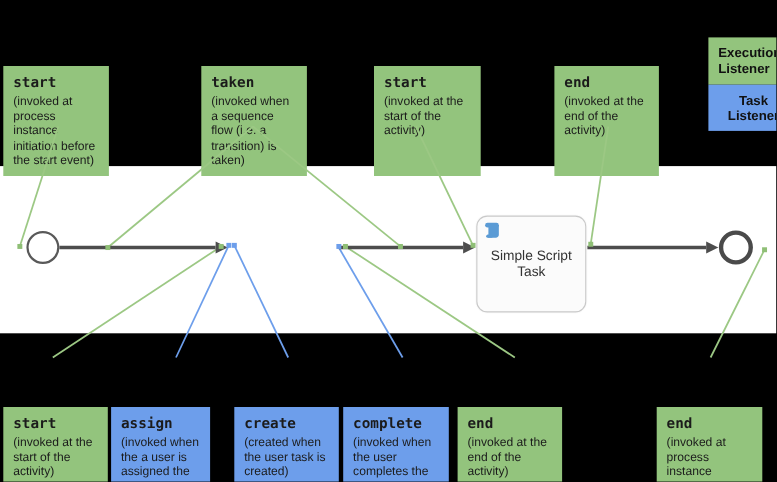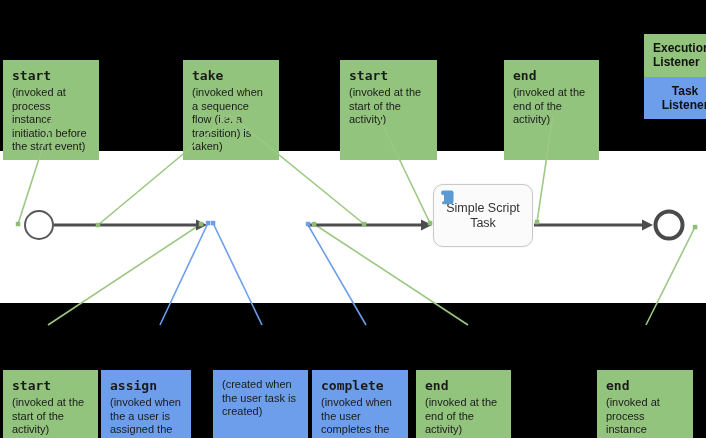--- a/index.html
+++ b/index.html
@@ -51,21 +51,21 @@
 
 <div id="stage">
 
   <div id="band"></div>
 
   <div class="anno green" style="left:3px;top:15px;width:96px;height:100px">
     <div class="anno-title">start</div>
     <div class="anno-body">(invoked at process instance initiation before the start event)</div>
   </div>
   <div class="anno green" style="left:183px;top:15px;width:96px;height:100px">
-    <div class="anno-title">take</div>
+    <div class="anno-title">taken</div>
     <div class="anno-body">(invoked when a sequence flow (i.e. a transition) is taken)</div>
   </div>
   <div class="anno green" style="left:340px;top:15px;width:97px;height:100px">
     <div class="anno-title">start</div>
     <div class="anno-body">(invoked at the start of the activity)</div>
   </div>
   <div class="anno green" style="left:504px;top:15px;width:95px;height:100px">
     <div class="anno-title">end</div>
     <div class="anno-body">(invoked at the end of the activity)</div>
   </div>
@@ -77,37 +77,38 @@
 
   <div class="anno green" style="left:3px;top:325px;width:95px;height:99px">
     <div class="anno-title">start</div>
     <div class="anno-body">(invoked at the start of the activity)</div>
   </div>
   <div class="anno blue" style="left:101px;top:325px;width:90px;height:99px">
     <div class="anno-title">assign</div>
     <div class="anno-body">(invoked when the a user is assigned the task)</div>
   </div>
   <div class="anno blue" style="left:213px;top:325px;width:95px;height:99px">
+    <div class="anno-title">create</div>
     <div class="anno-body">(created when the user task is created)</div>
   </div>
   <div class="anno blue" style="left:312px;top:325px;width:96px;height:77px">
     <div class="anno-title">complete</div>
     <div class="anno-body">(invoked when the user completes the task)</div>
   </div>
   <div class="anno green" style="left:416px;top:325px;width:95px;height:99px">
     <div class="anno-title">end</div>
     <div class="anno-body">(invoked at the end of the activity)</div>
   </div>
   <div class="anno green" style="left:597px;top:325px;width:96px;height:99px">
     <div class="anno-title">end</div>
     <div class="anno-body">(invoked at process instance completion after the end event)</div>
   </div>
 
 
-  <div class="task" style="left:433px;top:184px;width:100px;height:63px">
+  <div class="task" style="left:433px;top:196px;width:100px;height:88px">
     <svg class="task-icon" width="16" height="16" viewBox="0 0 16 16">
       <rect x="1" y="1.5" width="12.5" height="4.4" rx="2.2" fill="#5b9bd5"></rect>
       <path d="M4 3.5 h9.5 v9 c0 1.6 -1.2 2.6 -2.8 2.6 H3.2 c1 -0.6 0.8 -2 0.8 -2.6 z" fill="#5b9bd5"></path>
       <rect x="2" y="12.2" width="6" height="3" rx="1.5" fill="#5b9bd5"></rect>
     </svg>
     <div class="task-label">Simple Script Task</div>
   </div>
 
   <svg class="overlay" viewBox="0 0 706 438">
 

